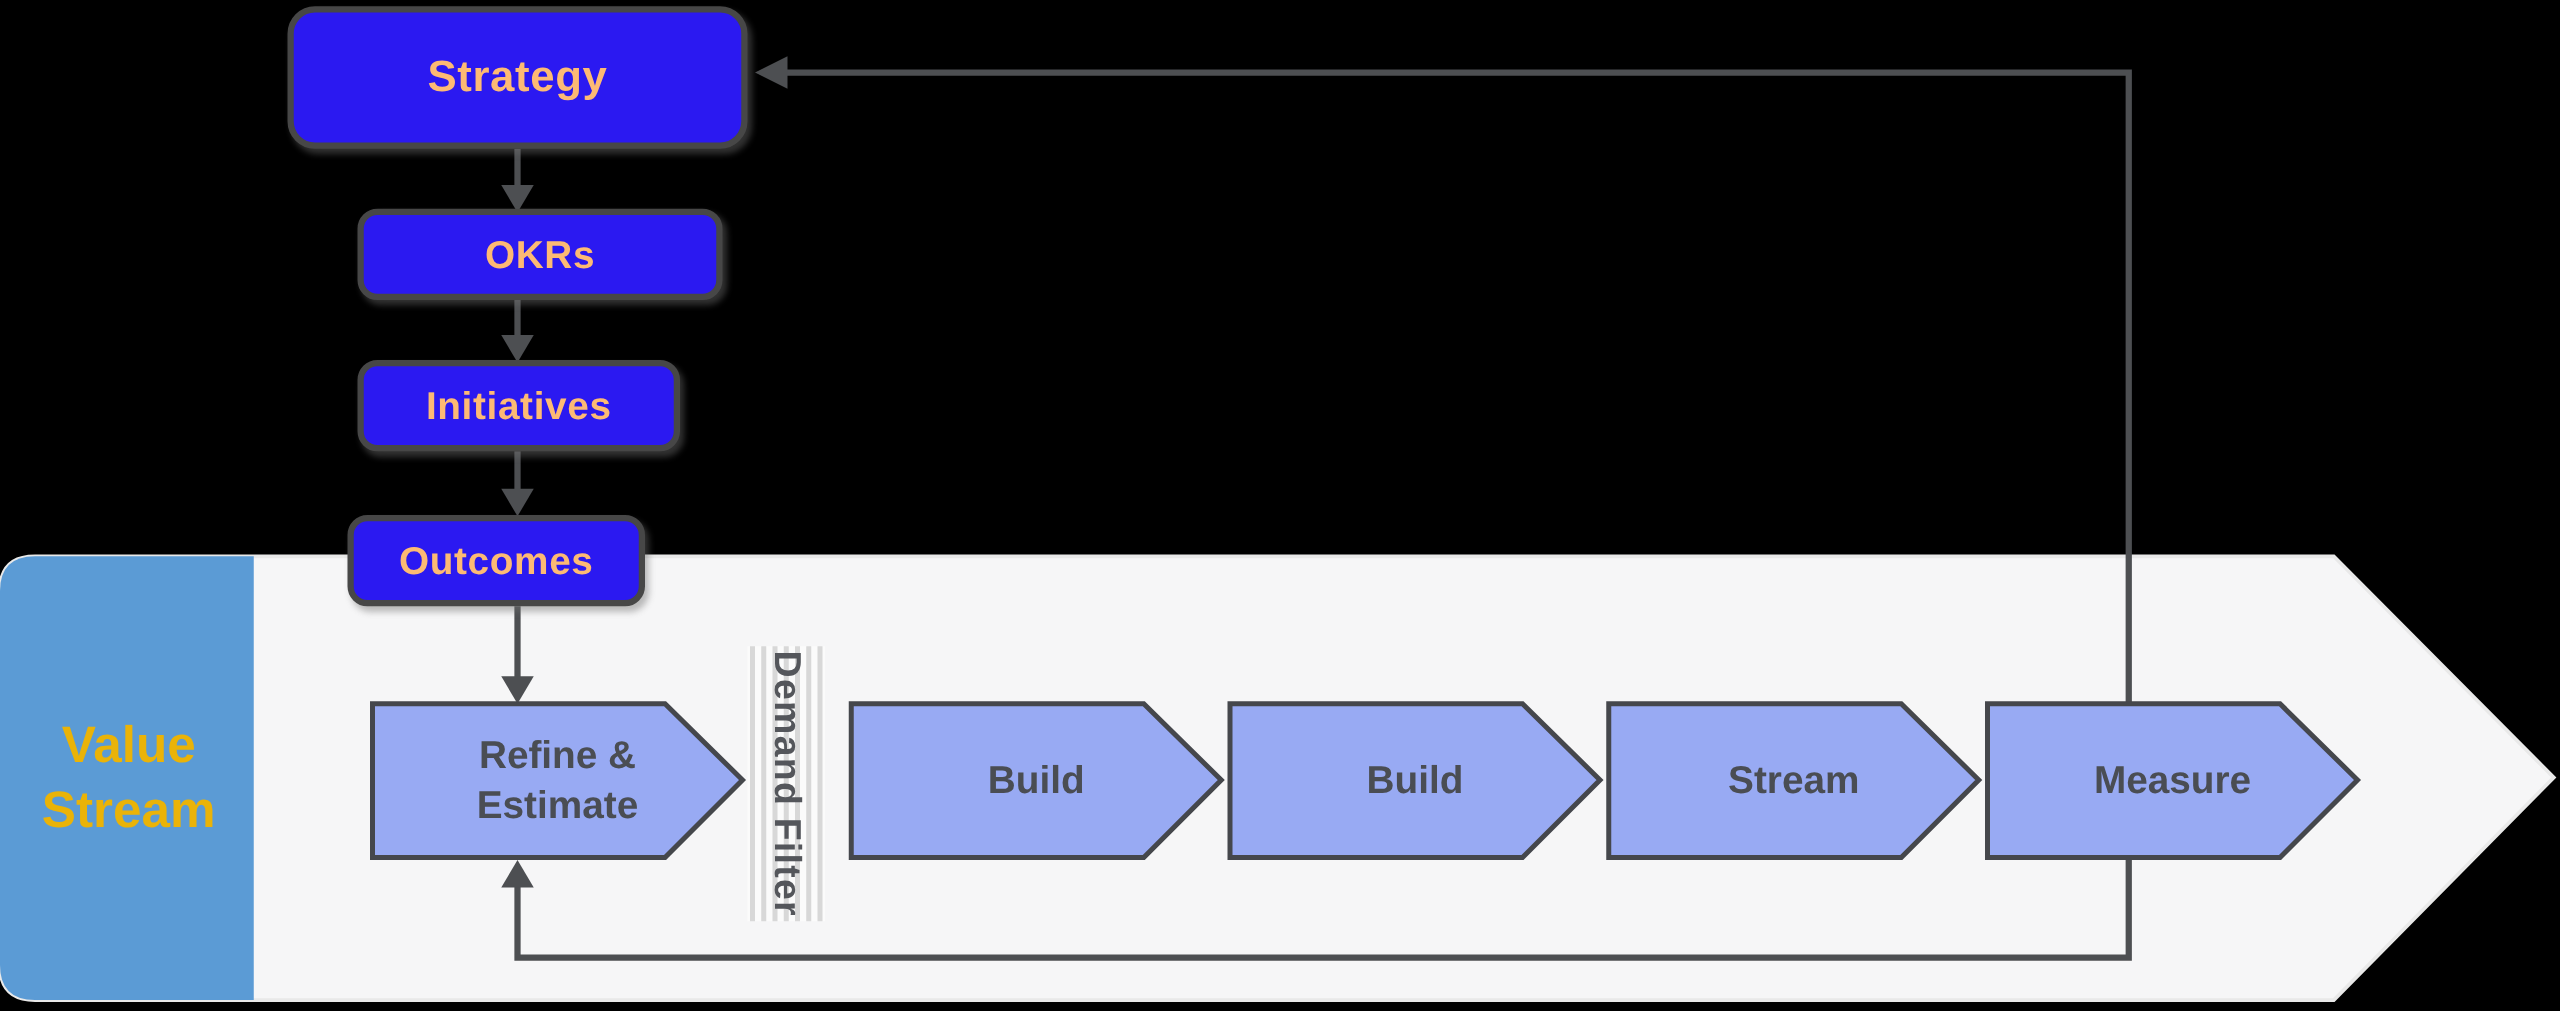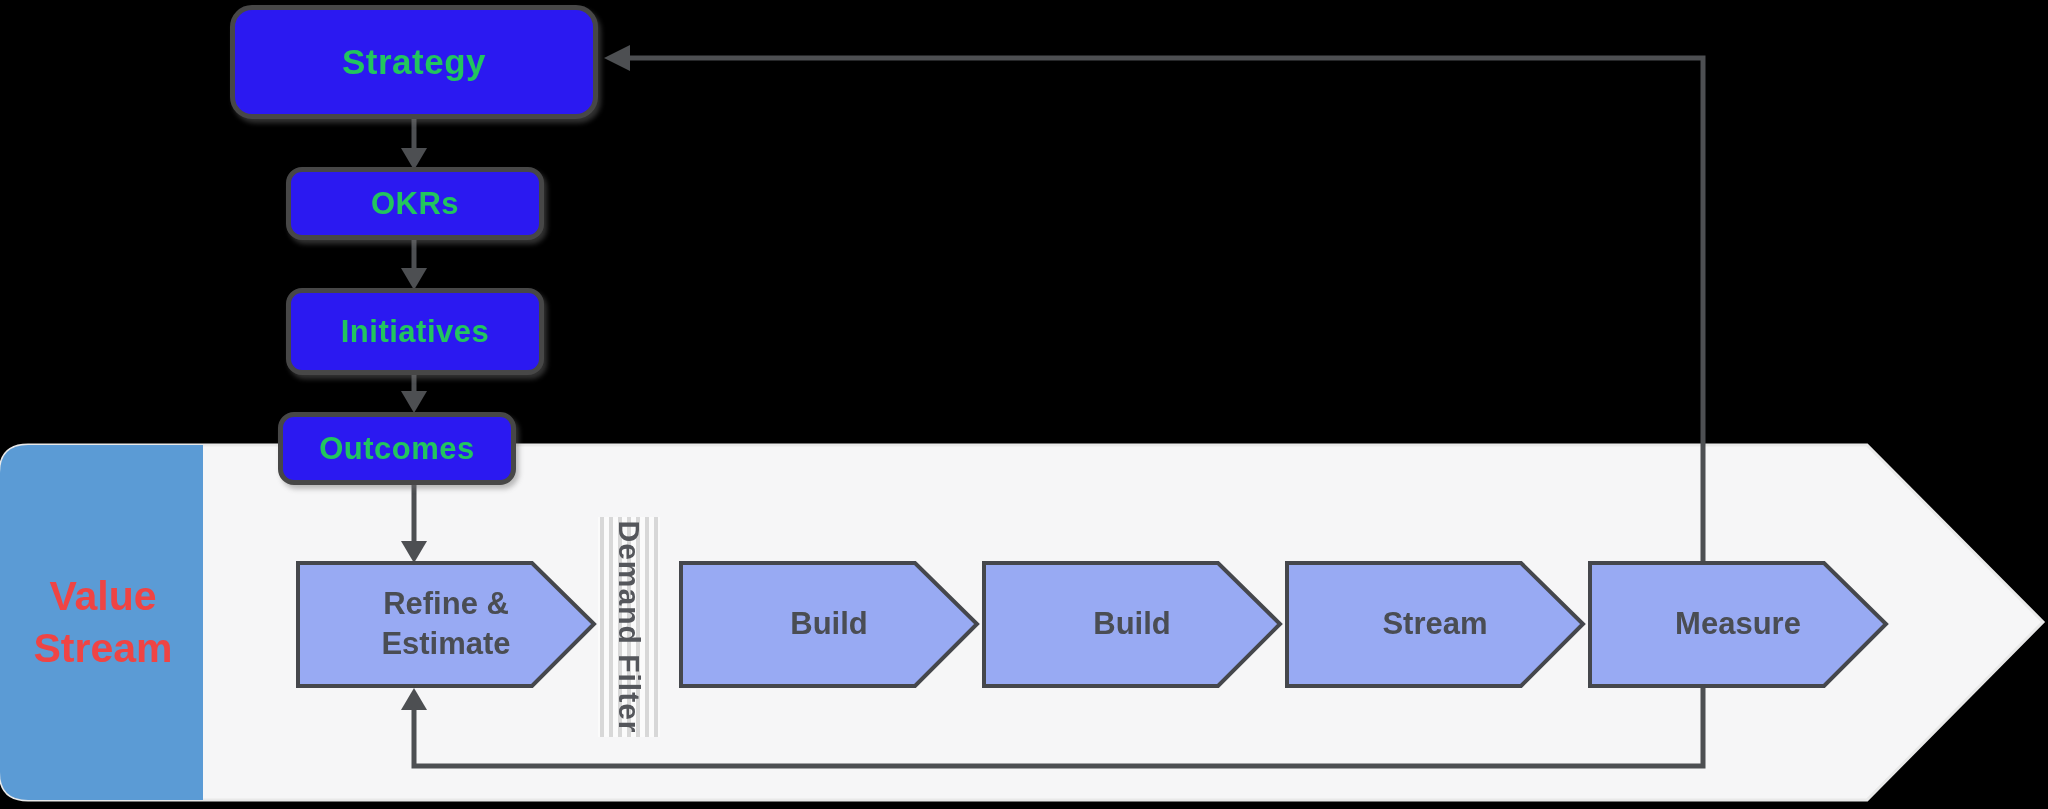--- a/index.html
+++ b/index.html
@@ -21,46 +21,46 @@
     top: 0;
     z-index: 1;
   }
   .flow-box {
     position: absolute;
     z-index: 3;
     background: #2b19f1;
     border: 5px solid #474747;
     border-radius: 16px;
     box-shadow: 3px 4px 5px rgba(110,110,110,0.45);
-    color: #22c55e;
+    color: #fdba74;
     font-weight: bold;
     display: flex;
     align-items: center;
     justify-content: center;
     letter-spacing: 0.5px;
     box-sizing: border-box;
   }
   #box-strategy    { left: 230px; top: 5px;   width: 368px; height: 114px; font-size: 35px; border-radius: 22px; }
-  #box-okrs        { left: 286px; top: 167px; width: 258px; height: 73px;  font-size: 31px; }
-  #box-initiatives { left: 286px; top: 288px; width: 258px; height: 87px;  font-size: 31px; }
+  #box-okrs        { left: 286px; top: 167px; width: 292px; height: 73px;  font-size: 31px; }
+  #box-initiatives { left: 286px; top: 288px; width: 258px; height: 73px;  font-size: 31px; }
   #box-outcomes    { left: 278px; top: 412px; width: 238px; height: 73px;  font-size: 31px; }
 
   .overlay-label {
     position: absolute;
     z-index: 2;
     transform: translate(-50%, -50%);
     font-weight: bold;
     text-align: center;
     line-height: 1.28;
     white-space: nowrap;
   }
   #value-stream-label {
     left: 103px; top: 622px;
     width: 200px;
-    color: #ef4444;
+    color: #eab308;
     font-size: 41px;
     white-space: normal;
   }
   .stage-label {
     color: #4a4d53;
     font-size: 31px;
   }
   #stage-label-refine { left: 446px; top: 624px; width: 190px; white-space: normal; }
   #stage-label-build   { left: 829px;  top: 624px; text-align: right; }
   #stage-label-test    { left: 1132px; top: 624px; }

